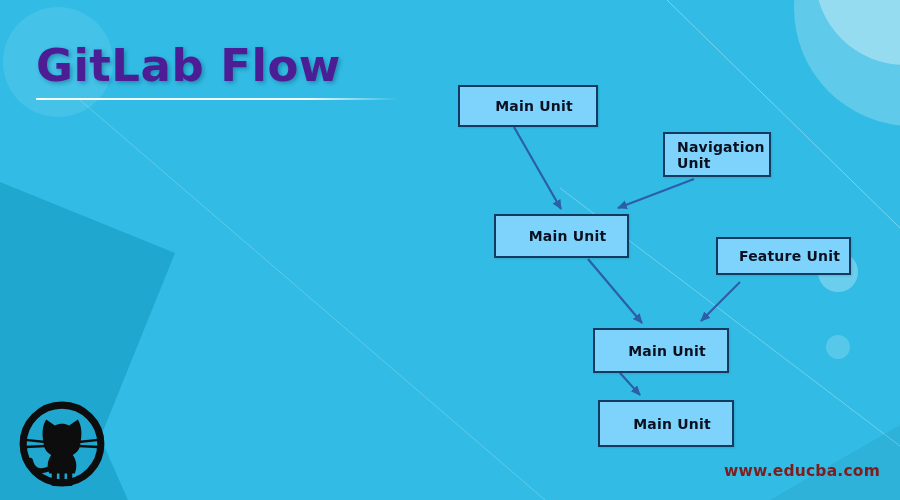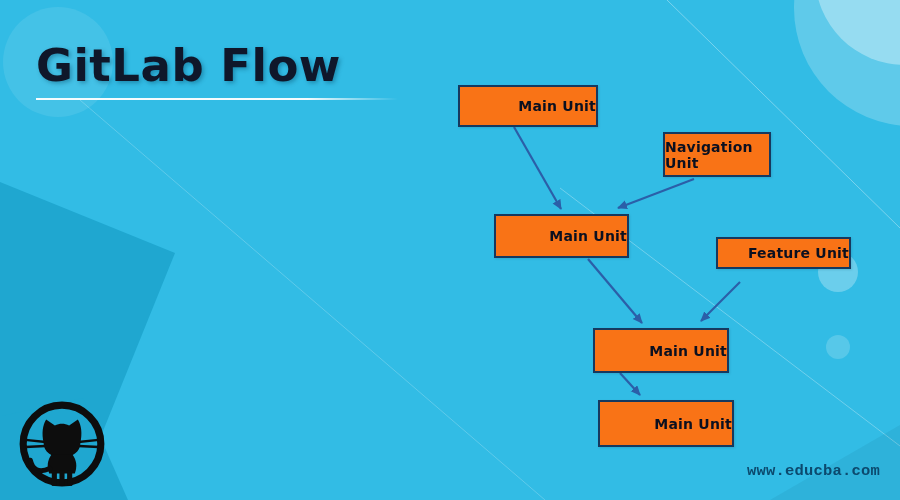--- a/index.html
+++ b/index.html
@@ -4,41 +4,42 @@
 <style>
   html,body{margin:0;padding:0;background:#222;}
   .stage{
     position:relative;width:900px;height:500px;overflow:hidden;
     background:#32bce5;
     font-family:"DejaVu Sans","Liberation Sans",sans-serif;
   }
   .bg-decor{position:absolute;left:0;top:0;width:900px;height:500px;display:block;}
   .title-wrap{position:absolute;left:36px;top:40px;}
   .page-title{
-    margin:0;color:#0f172a;font-size:45px;font-weight:bold;line-height:1.15;
+    margin:0;color:#4c1d95;font-size:45px;font-weight:bold;line-height:1.15;
     letter-spacing:0.5px;text-shadow:2px 2px 4px rgba(0,70,100,0.4);
   }
   .title-underline{
     margin-top:6px;width:362px;height:2px;
     background:linear-gradient(to right, rgba(255,255,255,0.95) 75%, rgba(255,255,255,0));
   }
   .edges{position:absolute;left:0;top:0;width:900px;height:500px;display:block;pointer-events:none;}
   .node{
     position:absolute;box-sizing:border-box;
-    border:2.5px solid #16395f;background:#f97316;
-    display:flex;align-items:center;justify-content:flex-end;
+    border:2.5px solid #16395f;background:#7dd3fc;
+    display:flex;align-items:center;justify-content:center;
     box-shadow:1px 1px 2px rgba(0,60,90,0.15);
+    padding-left:12px;
   }
   .node span{
     color:#0b1020;font-weight:bold;font-size:14px;letter-spacing:0.2px;
   }
   .logo-svg{position:absolute;left:17px;top:398px;width:90px;height:94px;}
   .watermark{
     position:absolute;right:20px;top:462px;
-    color:#0c4a6e;font-weight:bold;font-size:15.5px;letter-spacing:0.2px;font-family:Liberation Mono, monospace;
+    color:#7f1d1d;font-weight:bold;font-size:15.5px;letter-spacing:0.2px;
   }
 </style>
 </head>
 <body>
 
 <div class="stage">
 
   <svg class="bg-decor" viewBox="0 0 900 500">
     <polygon points="-288,65 175,253 25,624 -438,436" fill="#1fa7d0"></polygon>
     <polygon points="83,398 150,550 -80,560 -60,430" fill="#1fa7d0"></polygon>
@@ -73,21 +74,21 @@
 
   <div class="node" style="left:458px;top:85px;width:140px;height:42px">
     <span>Main Unit</span>
   </div>
   <div class="node" style="left:663px;top:132px;width:108px;height:45px">
     <span>Navigation Unit</span>
   </div>
   <div class="node" style="left:494px;top:214px;width:135px;height:44px">
     <span>Main Unit</span>
   </div>
-  <div class="node" style="left:716px;top:237px;width:135px;height:32px">
+  <div class="node" style="left:716px;top:237px;width:135px;height:38px">
     <span>Feature Unit</span>
   </div>
   <div class="node" style="left:593px;top:328px;width:136px;height:45px">
     <span>Main Unit</span>
   </div>
   <div class="node" style="left:598px;top:400px;width:136px;height:47px">
     <span>Main Unit</span>
   </div>
 
   <svg class="logo-svg" viewBox="0 0 88 92">

